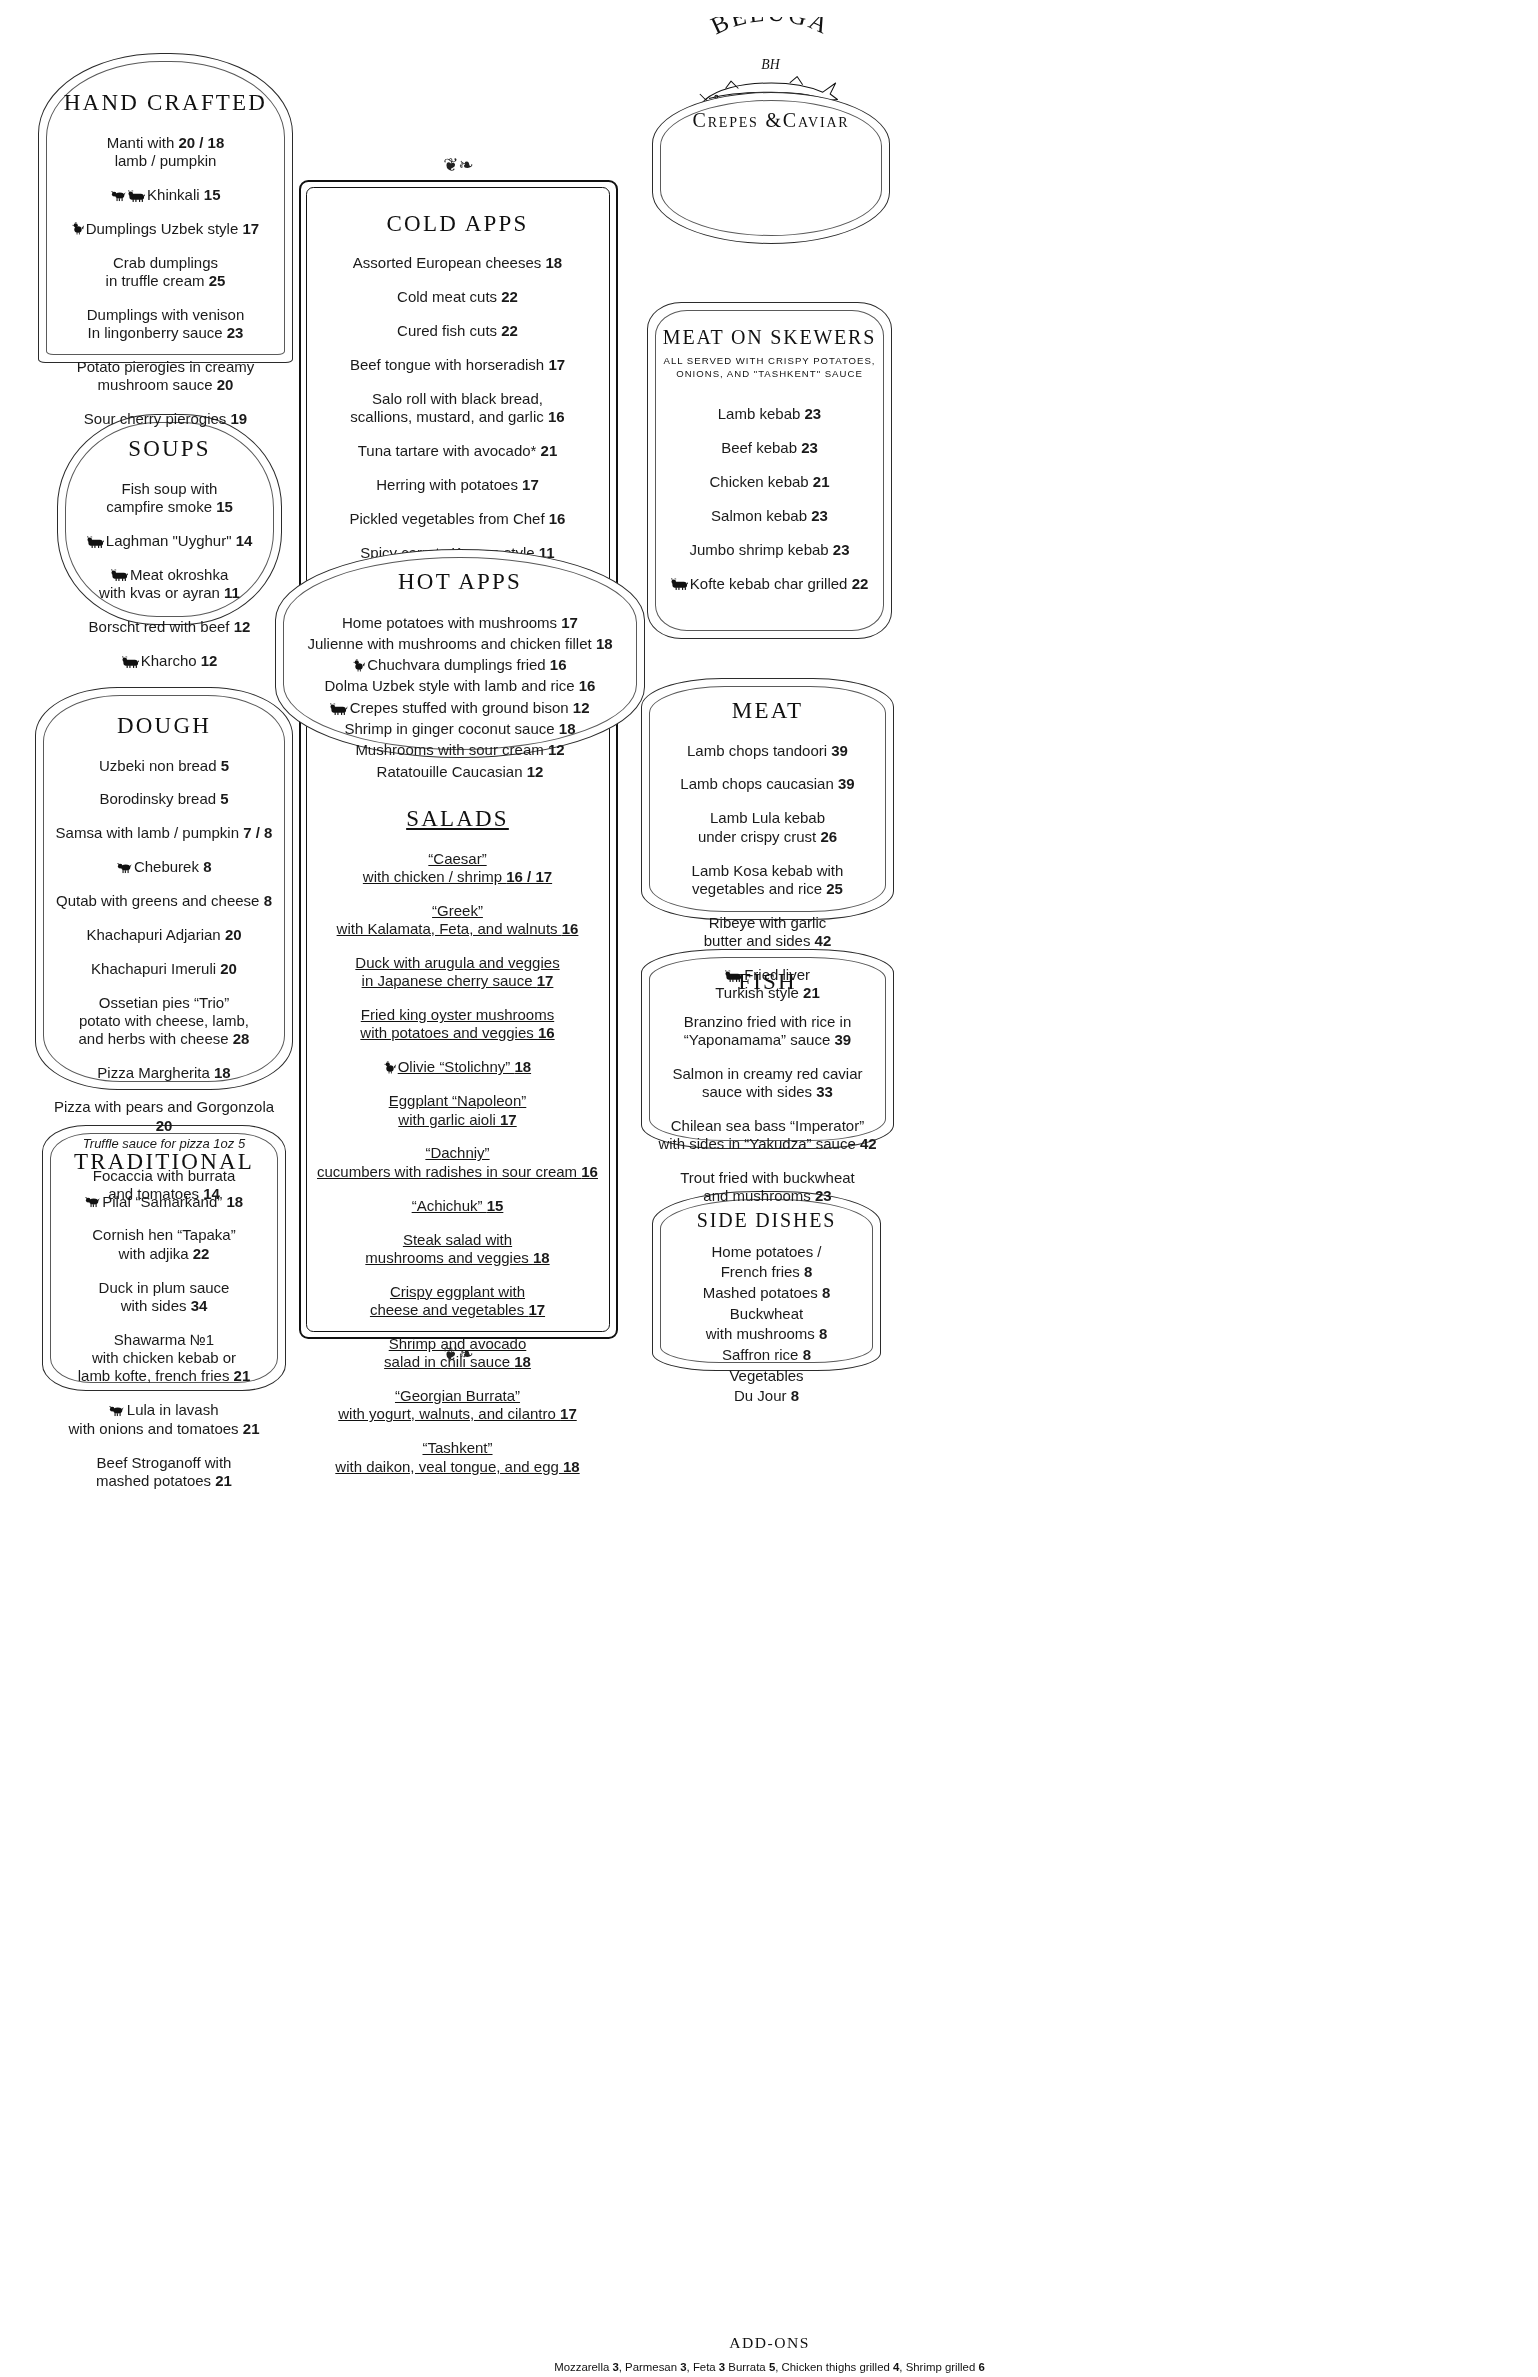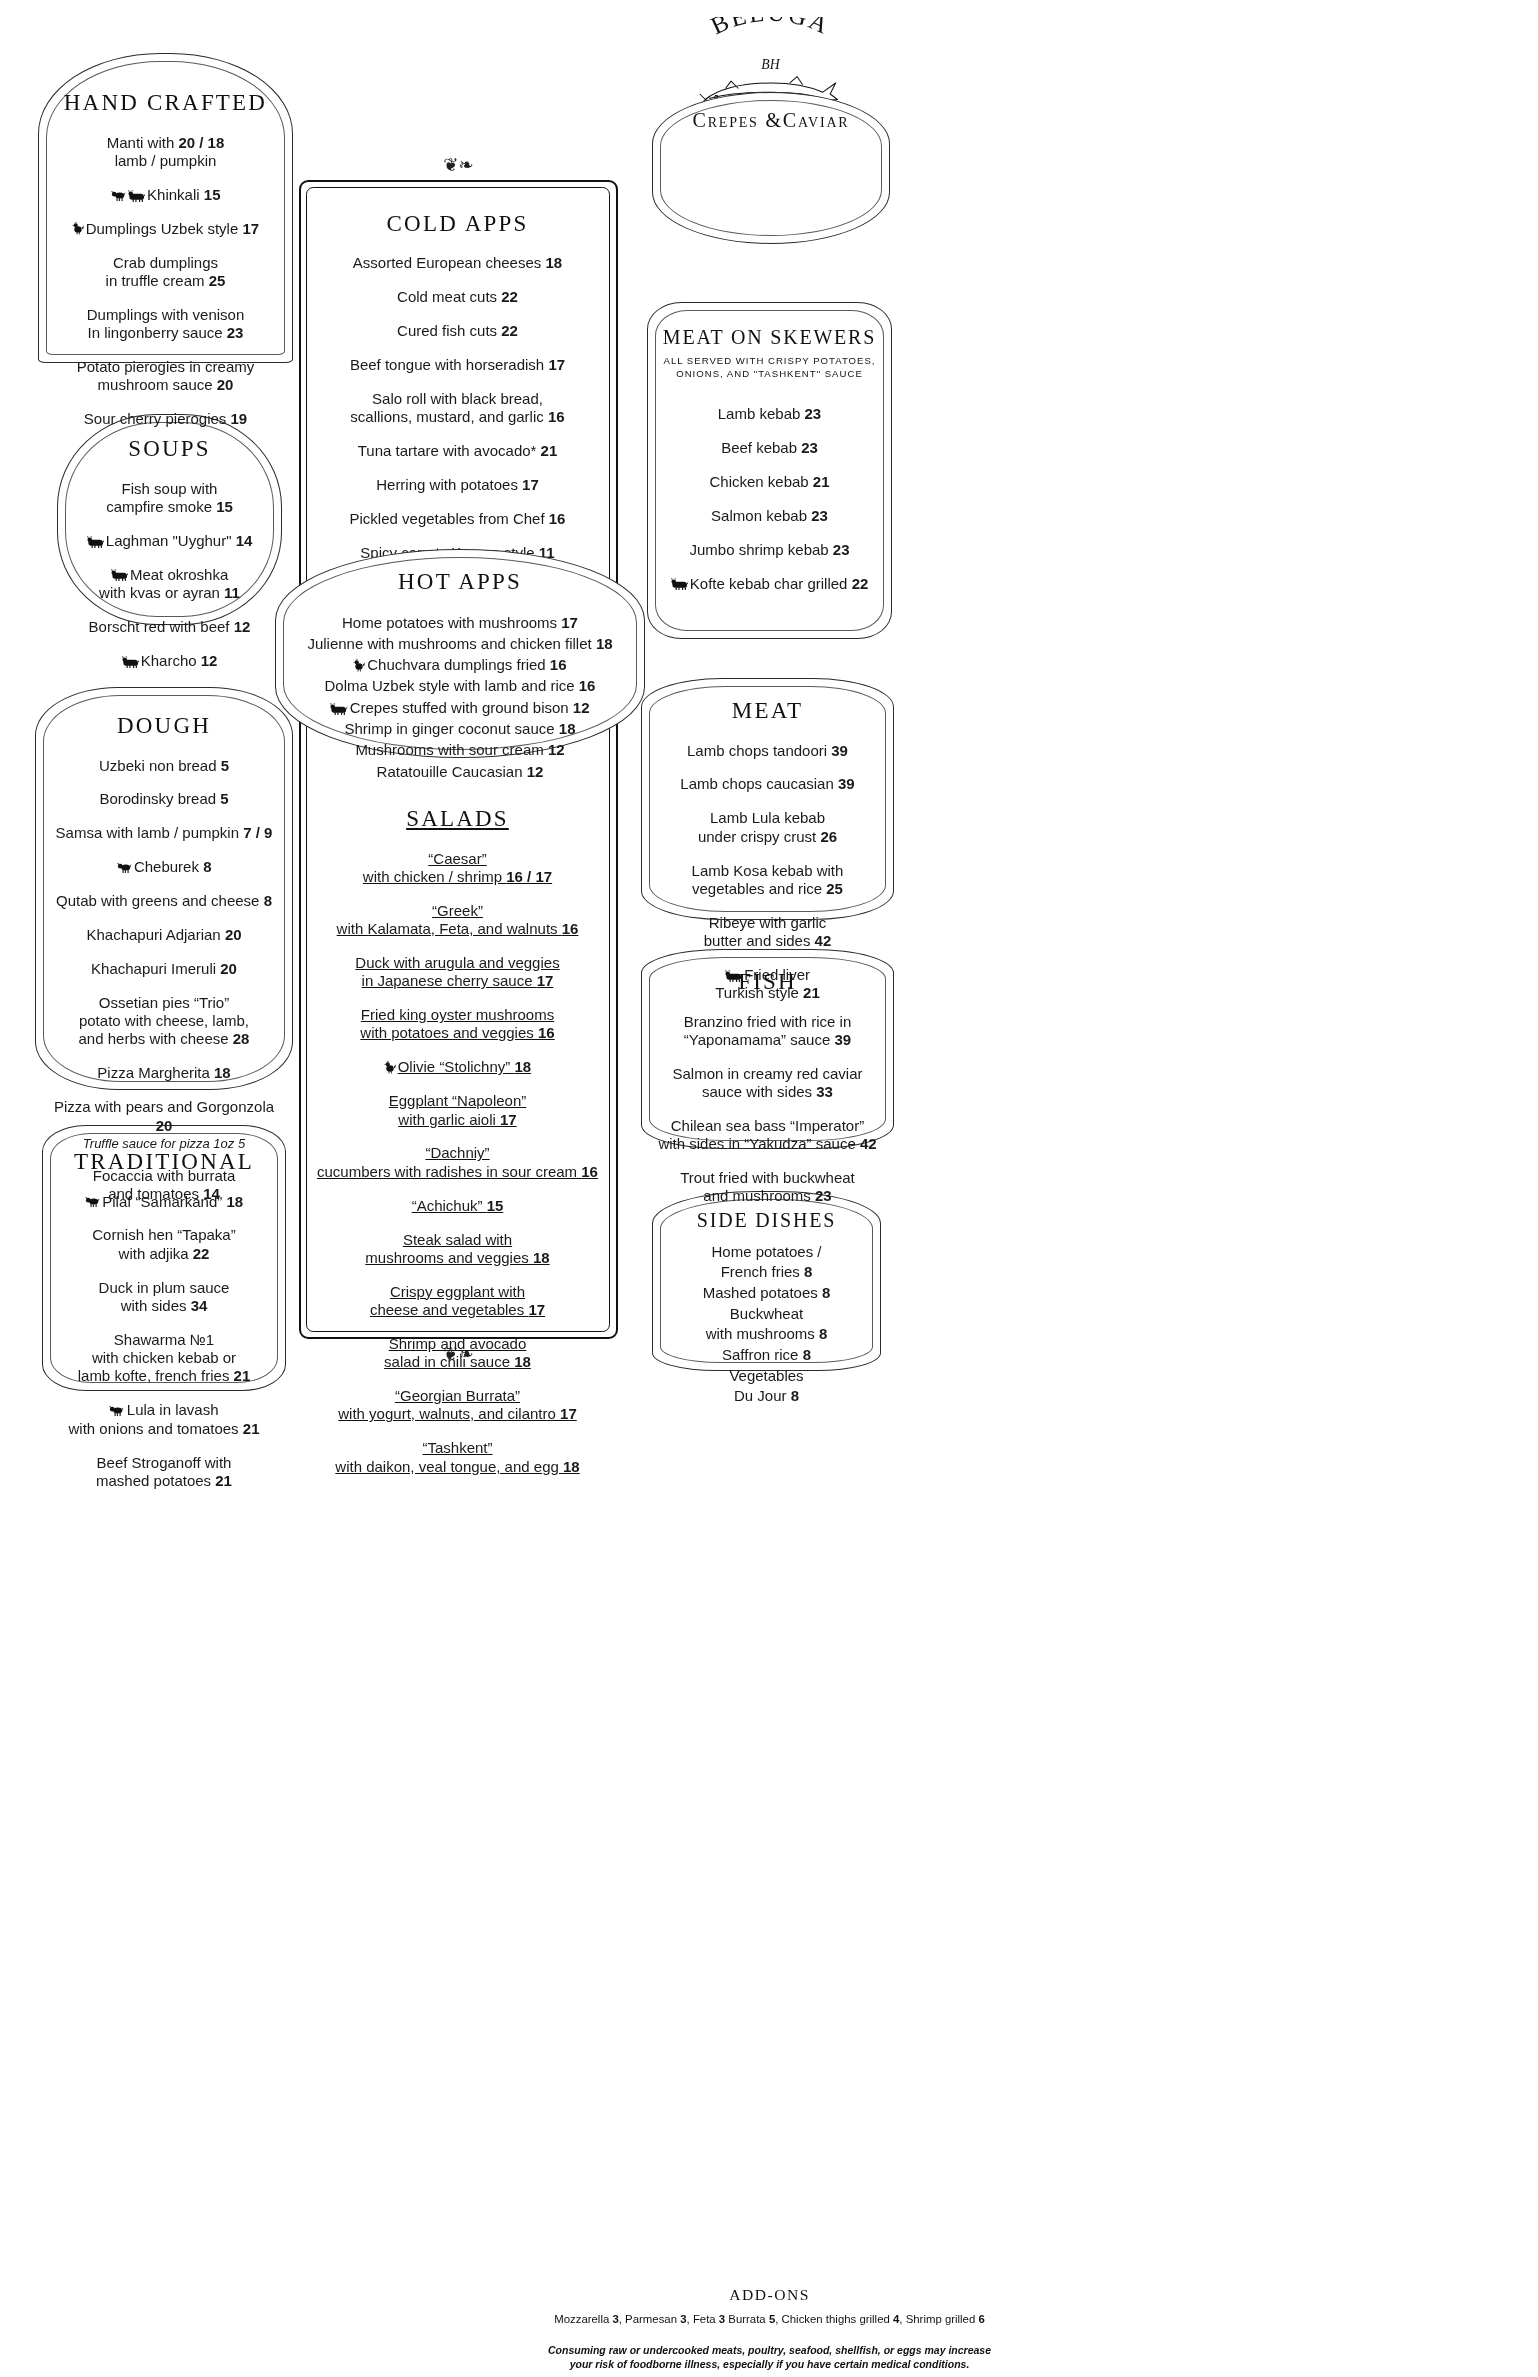--- a/index.html
+++ b/index.html
@@ -106,21 +106,21 @@
 
   
   .orn { position:absolute; text-align:center; font-family:"Liberation Serif",serif; color:#222; }
 
   
   #footer {
     position:absolute; left:275px; top:2286px; width:989px; text-align:center;
   }
   #addons-title {
     font-family:"Liberation Serif", serif;
-    font-size:15.6px; letter-spacing:1.5px; margin-bottom:8.2px;
+    font-size:15.6px; letter-spacing:1.5px; margin-bottom:8.2px;margin-top:48px;
   }
   .addons-line { font-size:11.4px; line-height:1.35; }
   .addons-line b { font-weight:700; }
   #disclaimer {
     margin-top:15.6px; font-size:10.5px; font-style:italic; line-height:1.35; font-weight:600;
   }
 </style>
 </head>
 <body>
 
@@ -272,21 +272,21 @@
   </div>
 
   <div class="panel r-ogee" id="p-dough" style="left:35px; top:687px; width:258px; height:403px;">
     <div class="frame"></div>
     <div class="frame inner"></div>
     <div class="content" style="padding:26px 18.3px;">
       <div class="sec-title">DOUGH</div>
       <div class="items">
           <div class="item">Uzbeki non bread <b>5</b></div>
           <div class="item">Borodinsky bread <b>5</b></div>
-          <div class="item">Samsa with lamb / pumpkin <b>7 / 9</b></div>
+          <div class="item">Samsa with lamb / pumpkin <b>7 / 8</b></div>
           <div class="item"><span class="ico"><svg width="15.6" height="12" viewBox="0 0 34 26">
                 <g fill="#111">
                   <ellipse cx="19" cy="12" rx="10" ry="6.5"></ellipse>
                   <circle cx="7" cy="9" r="5"></circle>
                   <path d="M3 6 L0 2 L5 4 Z"></path>
                   <rect x="12" y="17" width="2.4" height="7"></rect>
                   <rect x="17" y="18" width="2.4" height="6"></rect>
                   <rect x="23" y="17" width="2.4" height="7"></rect>
                   <path d="M27 9 l5 -4 -3 6 z"></path>
                 </g>

